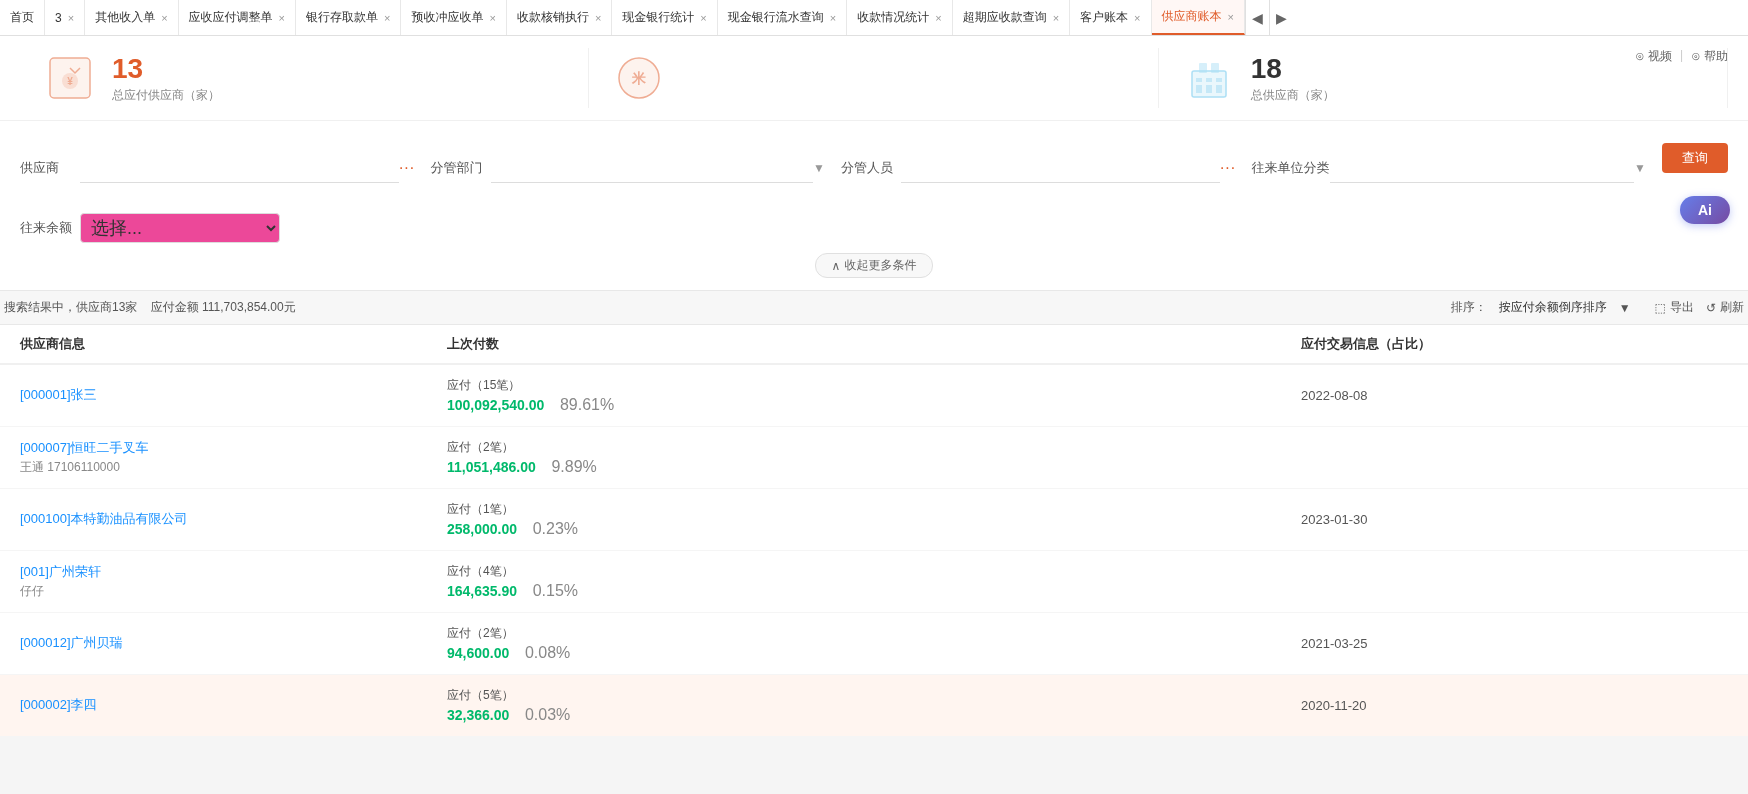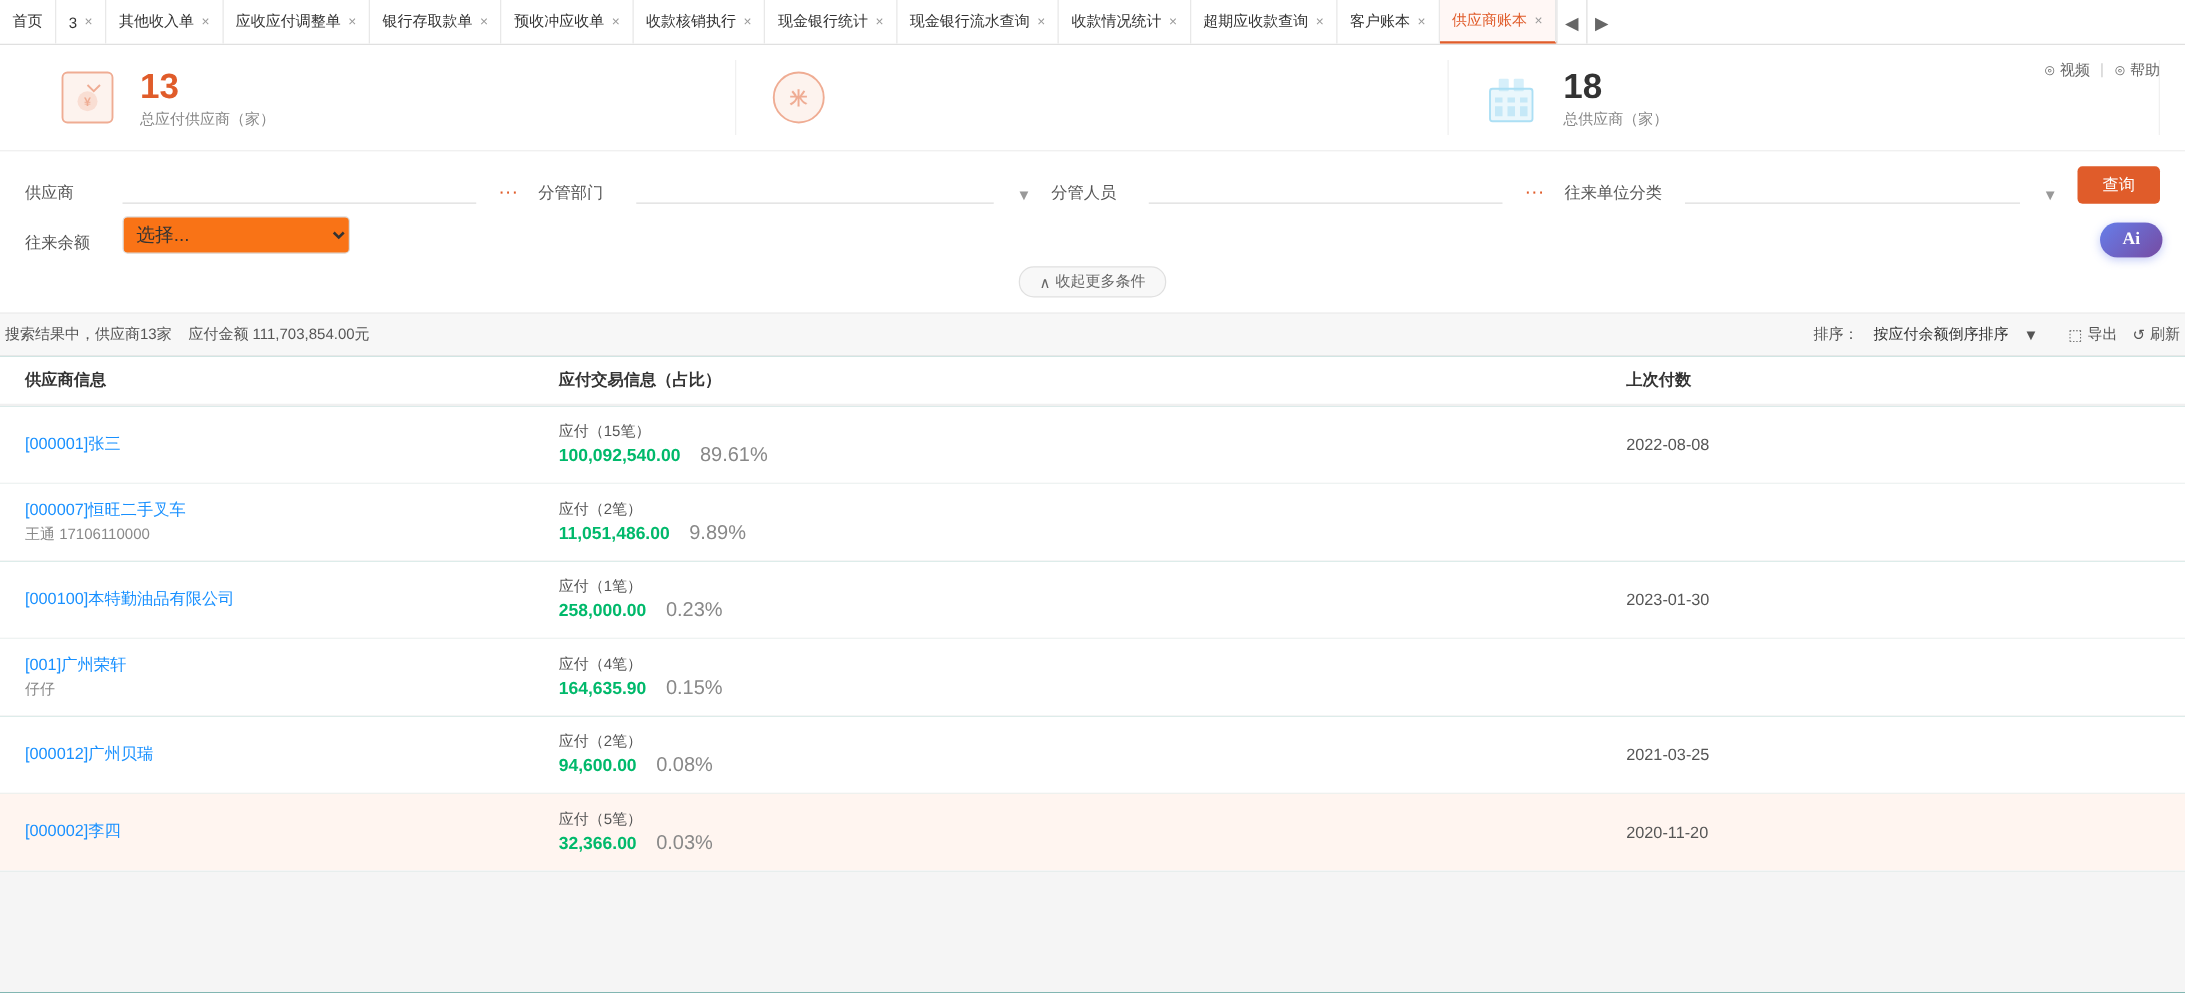--- a/index.html
+++ b/index.html
@@ -103,23 +103,24 @@
     }
     .filter-row {
       display: flex;
       align-items: center;
       gap: 16px;
       margin-bottom: 10px;
     }
     .filter-row:last-child { margin-bottom: 0; }
     .filter-item {
       display: flex;
-      align-items: flex-end;
-      gap: 18px;
+      align-items: center;
+      gap: 0;
       flex: 1;
+      margin-top: 20px;
     }
     .filter-label {
       font-size: 13px;
       color: #555;
       white-space: nowrap;
       min-width: 60px;
     }
     .filter-input {
       flex: 1;
       height: 30px;
@@ -130,24 +131,24 @@
       font-size: 13px;
       color: #333;
       outline: none;
     }
     .filter-select {
       flex: 1;
       height: 30px;
       border: 1px solid #ddd;
       border-radius: 4px;
       padding: 0 6px;
-      font-size: 15px;
+      font-size: 18px;
       color: #333;
       outline: none;
-      background: #f97316;
+      background: #ec4899;
     }
     .filter-dots {
       color: #e05c2a;
       font-size: 16px;
       cursor: pointer;
     }
     .filter-dropdown-icon {
       color: #999;
       font-size: 12px;
       cursor: pointer;
@@ -258,34 +259,33 @@
     .payable-percent { font-size: 16px; color: #888; margin-left: 12px; }
 
     .last-pay-date { font-size: 13px; color: #555; }
 
     .divider { color: #ccc; }
 
     
     .ai-button {
       position: fixed;
       right: 18px;
-      top: 178px;
+      top: 196px;
       width: 50px;
       height: 28px;
       background: linear-gradient(135deg, #667eea, #764ba2);
       color: #fff;
       border-radius: 14px;
       display: flex;
       align-items: center;
       justify-content: center;
       font-size: 14px;
       font-weight: bold;
       cursor: pointer;
       box-shadow: 0 2px 8px rgba(102,126,234,0.4);
-      font-family: Liberation Serif, serif;
     }
   </style>
 </head>
 <body>
 
 <div class="top-nav">
   <div class="nav-tab">
     <span>首页</span>
   </div>
   <div class="nav-tab">
@@ -457,22 +457,22 @@
     <span class="action-btn">
       <span>↺</span>
       <span>刷新</span>
     </span>
   </div>
 </div>
 
 <div class="table-container">
   <div class="table-header">
     <div>供应商信息</div>
+    <div>上次付数</div>
     <div>应付交易信息（占比）</div>
-    <div>上次付数</div>
   </div>
 
   <div class="table-row">
     <div>
       <a class="supplier-link">[000001]张三</a>
       <div class="supplier-contact"></div>
     </div>
     <div>
       <div class="payable-label">应付（15笔）</div>
       <span class="payable-amount">100,092,540.00</span>

